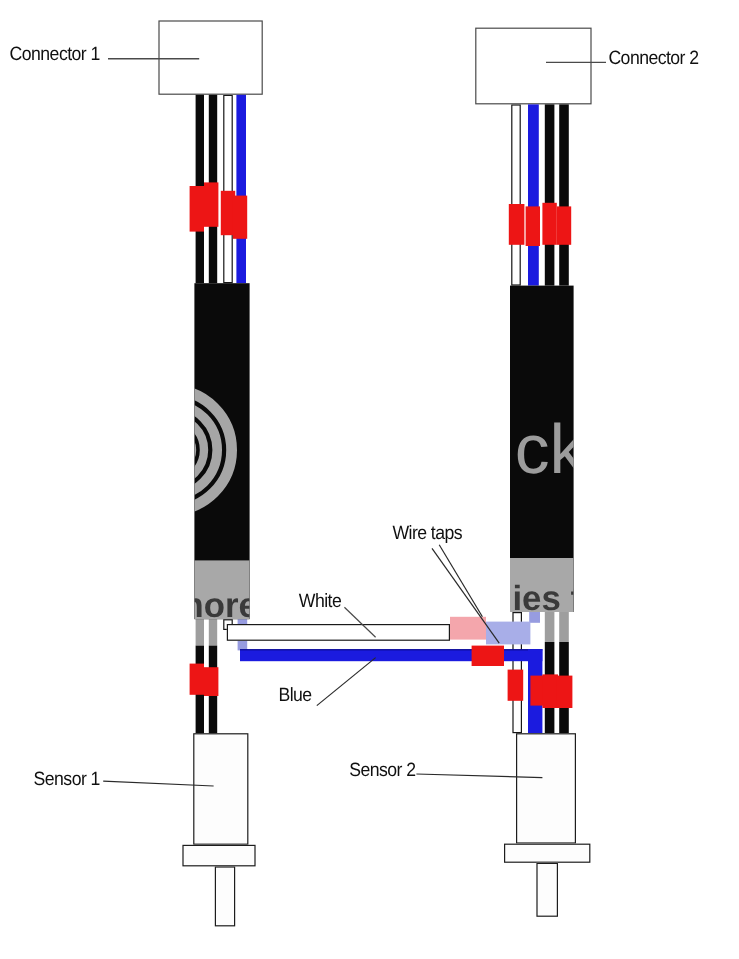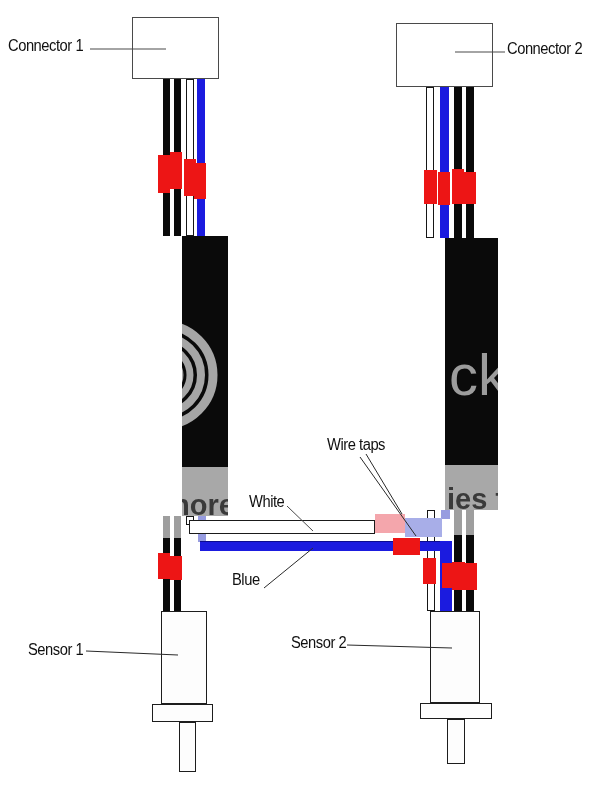--- a/index.html
+++ b/index.html
@@ -30,21 +30,20 @@
   }
   .tap { position: absolute; z-index: 3; }
   .tap.pink     { background: var(--tap-pink, #f4a6ac); }
   .tap.lavender { background: var(--tap-lavender, #a8aee8); }
   .tap.red      { background: var(--marker-red, #ed1515); }
   .sleeve {
     position: absolute;
     background: var(--wire-black, #0a0a0a);
     overflow: hidden;
     z-index: 1;
-    margin-left: 20px;
   }
   .band {
     position: absolute;
     left: 0; right: 0; bottom: 0;
     background: var(--band-gray, #a8a8a8);
     overflow: hidden;
   }
   .band-text {
     position: absolute;
     bottom: -4px;

